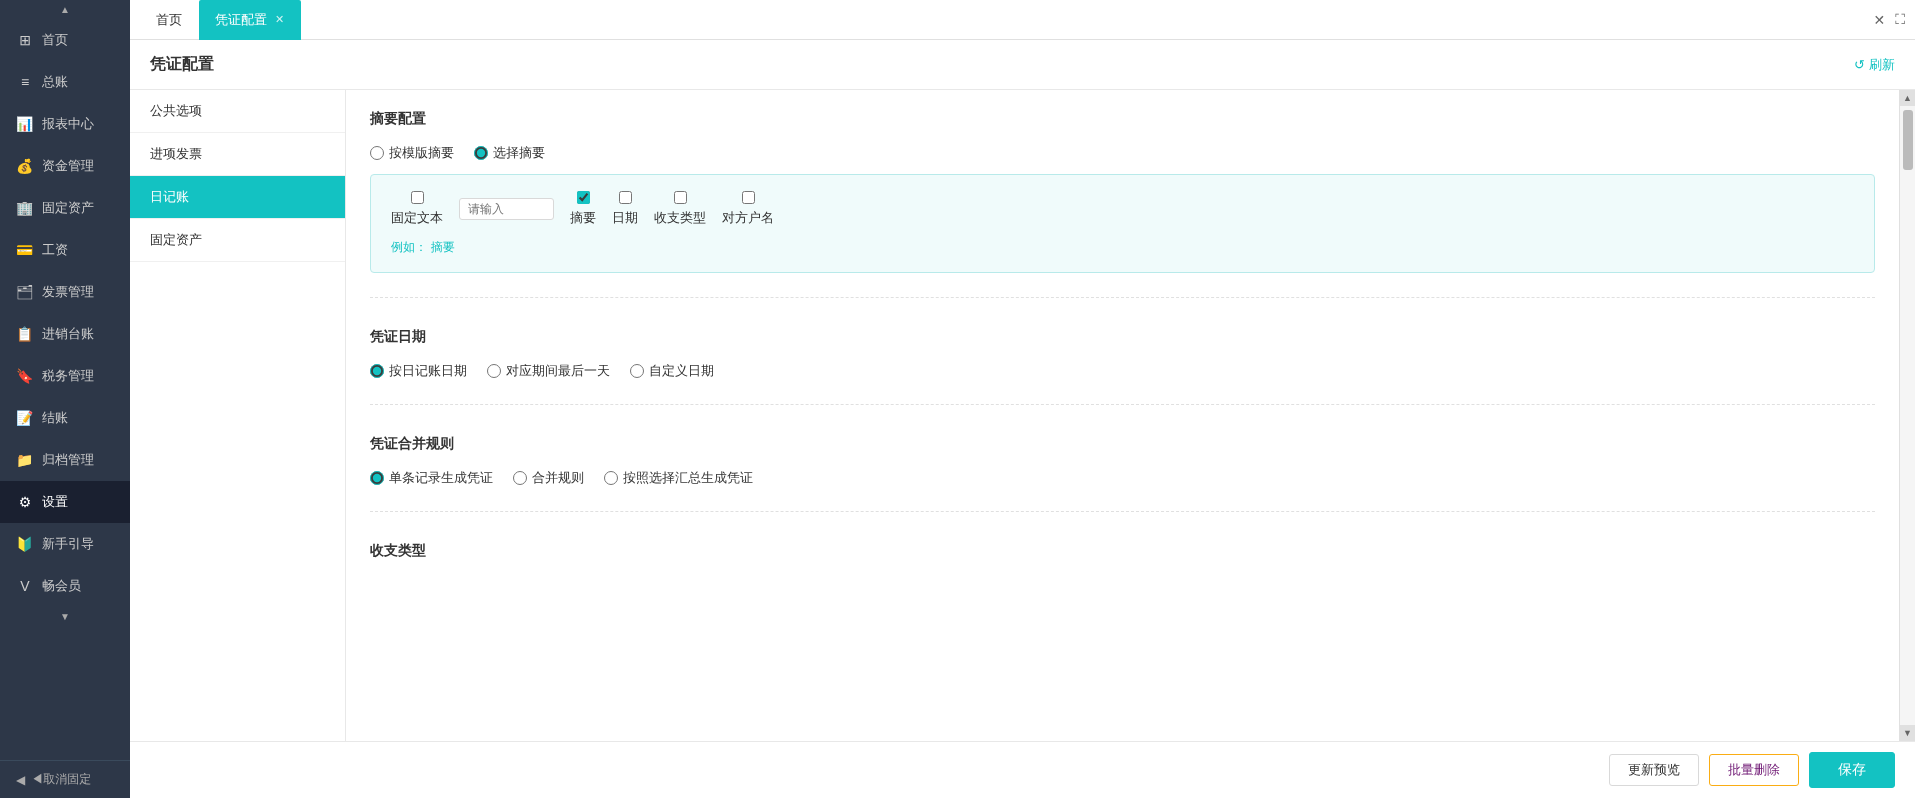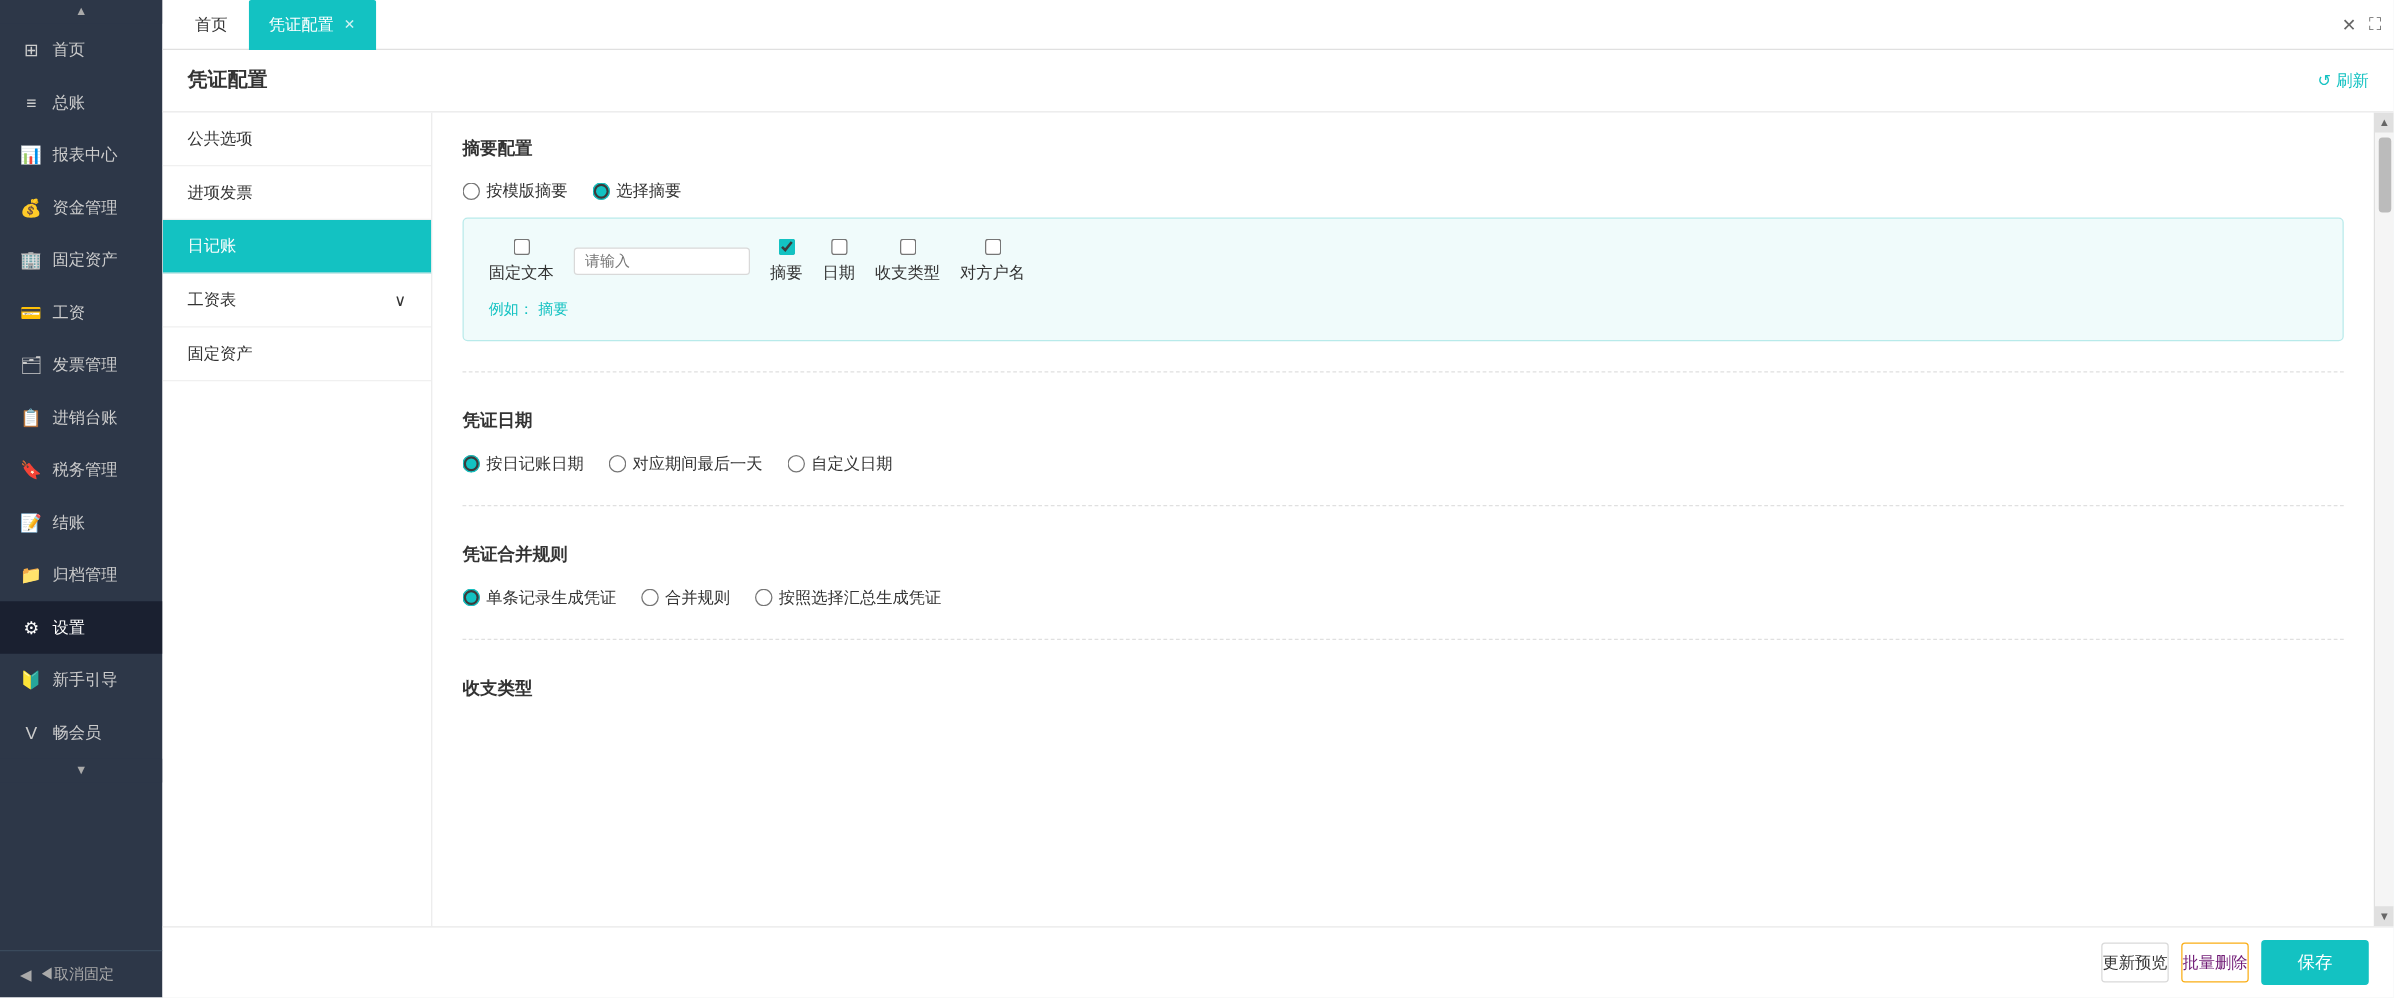--- a/index.html
+++ b/index.html
@@ -235,41 +235,41 @@
       cursor: pointer;
       width: 13px;
       height: 13px;
     }
     .text-input {
       border: 1px solid #d9d9d9;
       border-radius: 3px;
       padding: 3px 8px;
       font-size: 12px;
       color: #999;
-      width: 141px;
+      width: 95px;
       outline: none;
     }
     .example-text {
       color: #13c2c2;
       font-size: 12px;
     }
 
     
     .bottom-bar {
       background: #fff;
       border-top: 1px solid #e8e8e8;
       padding: 10px 20px;
       display: flex;
       align-items: center;
       justify-content: flex-end;
       gap: 10px;
       flex-shrink: 0;
     }
     .btn {
-      padding: 6px 0;
+      padding: 6px 18px;
       border-radius: 3px;
       cursor: pointer;
       font-size: 13px;
       border: 1px solid transparent;
     }
     .btn-default {
       background: #fff;
       border-color: #d9d9d9;
       color: #333;
     }
@@ -427,24 +427,20 @@
 
         <div class="left-nav">
           <div class="left-nav-item">
             <span>公共选项</span>
           </div>
           <div class="left-nav-item">
             <span>进项发票</span>
           </div>
           <div class="left-nav-item active">
             <span>日记账</span>
-          </div>
-          <div class="left-nav-item">
-            <span>工资表</span>
-            <span>∨</span>
           </div>
           <div class="left-nav-item">
             <span>固定资产</span>
           </div>
         </div>
 
         <div class="right-content">
 
           <div class="section">
             <div class="section-title">摘要配置</div>

